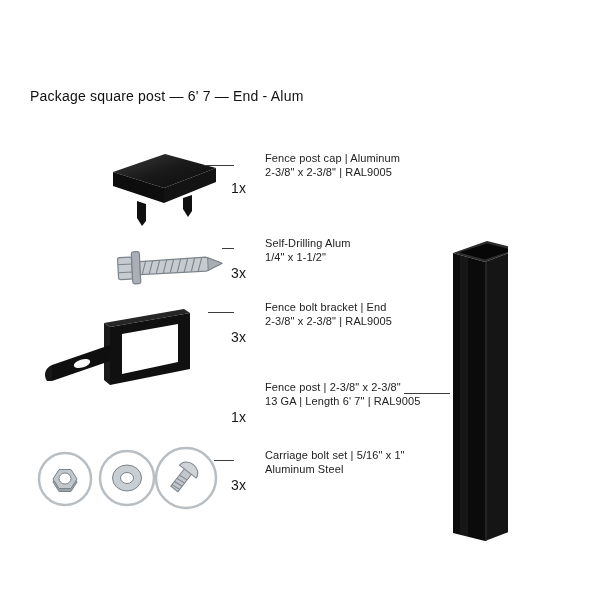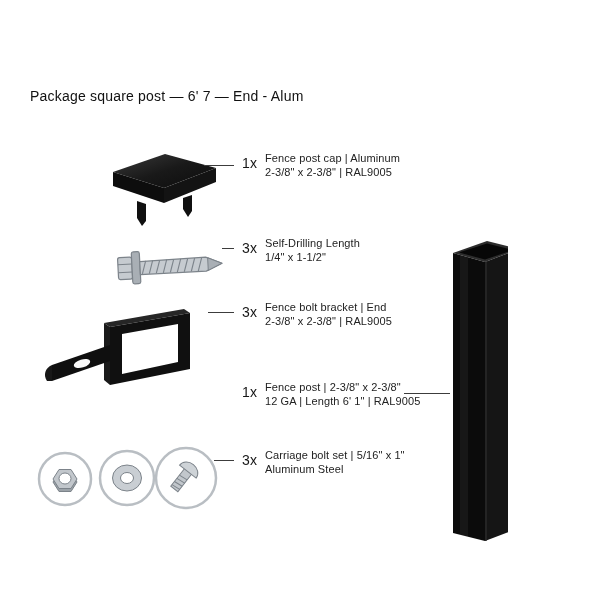--- a/index.html
+++ b/index.html
@@ -5,22 +5,22 @@
   html,body{margin:0;padding:0;background:#fff;}
   #canvas{
     position:relative;width:508px;height:600px;background:#fff;overflow:hidden;
     font-family:"Liberation Sans","DejaVu Sans",sans-serif;color:var(--ink,#1a1a1a);
   }
   .title{
     position:absolute;left:30px;top:88px;margin:0;
     font-size:14px;font-weight:500;letter-spacing:.2px;color:#111;
   }
   .qty{
-    position:absolute;left:242px;font-size:14px;font-weight:400;
-    letter-spacing:.3px;color:#161616;
+    position:absolute;left:231px;font-size:14px;font-weight:400;
+    letter-spacing:.3px;color:#161616;margin-top:25px;
   }
   .desc{position:absolute;left:265px;font-size:11px;line-height:14px;color:#222;letter-spacing:.1px;}
   .leader{position:absolute;height:1px;background:var(--leader,#3c3c3c);}
   .illus{position:absolute;display:block;}
   
   .f-blk{fill:var(--post-black,#0d0d0d);}
   .f-metal{fill:var(--metal-gray,#c6cbd0);}
   .f-metal2{fill:#a9afb5;}
   .s-metal{stroke:#7c838a;}
   .ring{fill:#fff;stroke:#b9bec3;stroke-width:2.5;}
@@ -70,21 +70,21 @@
         <line x1="80" y1="23.5" x2="76" y2="36.5"></line>
           <line x1="87" y1="23.5" x2="83" y2="36.5"></line>
         <line x1="94" y1="23.5" x2="90" y2="36.5"></line>
       </g>
       <path d="M100,23.8 L114,30 L100,36.4 Z" class="f-metal2 s-metal" stroke-width="1"></path>
     </g>
   </svg>
   <div class="leader" style="left:222px;top:248px;width:12px"></div>
   <span class="qty" style="top:240px">3x</span>
   <div class="desc" style="top:236px">
-    <div>Self-Drilling Length</div>
+    <div>Self-Drilling Alum</div>
     <div>1/4" x 1-1/2"</div>
   </div>
 
   <svg class="illus" style="left:38px;top:293px" width="178" height="122" viewBox="0 0 178 122">
     <path d="M66,30 L146,16 L152,20 L72,34 Z" fill="#262626"></path>
     <path d="M66,30 L72,34 L72,92 L66,87 Z" fill="#1a1a1a"></path>
     <path d="M72,34 L152,20 L152,76 L72,92 Z M84,41 L140,31 L140,69 L84,81 Z" fill="#101010" fill-rule="evenodd"></path>
     <path d="M14,72 L72,52 L72,68 L14,88 Z" fill="#0f0f0f"></path>
     <path d="M14,72 C7,75 5,82 9,88 L14,88 Z" fill="#171717"></path>
     <ellipse cx="44" cy="70.5" rx="8.5" ry="4" transform="rotate(-17 44 70.5)" fill="#fafafa"></ellipse>
@@ -101,21 +101,21 @@
     <path d="M9,16.5 L37,7.5 L63,14 L35,23.5 Z" fill="#070707"></path>
     <path d="M3,17 L35,26 L35,305 L3,297 Z" fill="#0b0b0b"></path>
     <path d="M35,26 L69,13 L69,292 L35,305 Z" fill="#151515"></path>
     <path d="M35,26 L37,25.5 L37,304.5 L35,305 Z" fill="#242424"></path>
     <path d="M10,19 L18,21.5 L18,301 L10,299 Z" fill="#ffffff" opacity="0.05"></path>
   </svg>
   <div class="leader" style="left:404px;top:393px;width:46px"></div>
   <span class="qty" style="top:384px">1x</span>
   <div class="desc" style="top:380px">
     <div>Fence post | 2-3/8" x 2-3/8"</div>
-    <div>12 GA | Length 6' 1" | RAL9005</div>
+    <div>13 GA | Length 6' 7" | RAL9005</div>
   </div>
 
   <svg class="illus" style="left:34px;top:442px" width="188" height="74" viewBox="0 0 188 74">
     <circle cx="31" cy="37" r="26" class="ring"></circle>
     <g class="s-metal" stroke-width="1">
       <path d="M19,40 L25,30.5 L37,30.5 L43,40 L37,49.5 L25,49.5 Z" fill="#9ba2a8"></path>
       <path d="M19,37 L25,27.5 L37,27.5 L43,37 L37,46.5 L25,46.5 Z" fill="#c2c7cc"></path>
       <ellipse cx="31" cy="36.5" rx="6" ry="5.5" fill="#fff"></ellipse>
     </g>
     <circle cx="93" cy="36" r="27" class="ring"></circle>

